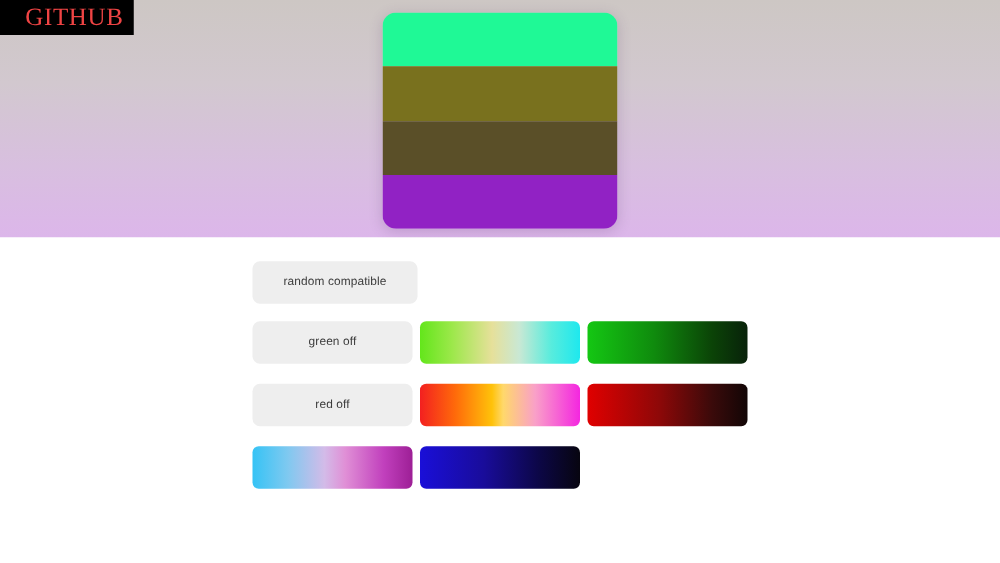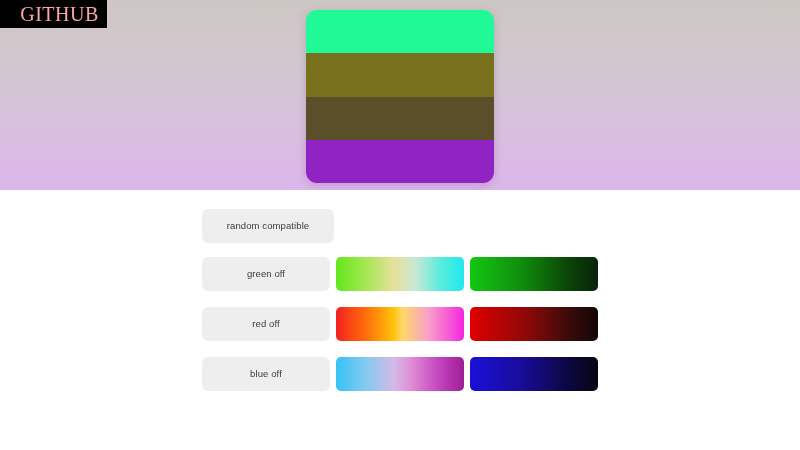--- a/index.html
+++ b/index.html
@@ -24,21 +24,21 @@
     overflow: visible;
   }
 
   .brand-badge {
     position: absolute;
     left: 0;
     top: 0;
     width: 107px;
     height: 28px;
     background: #000000;
-    color: #fca5a5;
+    color: #ef4444;
     font-family: "Liberation Serif", serif;
     font-size: 20px;
     line-height: 28px;
     letter-spacing: 0.5px;
     text-align: center;
     box-sizing: border-box;
     padding-left: 12px;
     z-index: 5;
     cursor: pointer;
   }
@@ -182,18 +182,17 @@
     <div class="bar bar-shade grad-green-shade"></div>
   </div>
 
   <div class="row row-channel">
     <button class="btn btn-channel">red off</button>
     <div class="bar bar-mix grad-red-mix"></div>
     <div class="bar bar-shade grad-red-shade"></div>
   </div>
 
   <div class="row row-channel">
-    <button class="btn btn-channel">blue off</button>
     <div class="bar bar-mix grad-blue-mix"></div>
     <div class="bar bar-shade grad-blue-shade"></div>
   </div>
 
 </div>
 
 </body></html>

